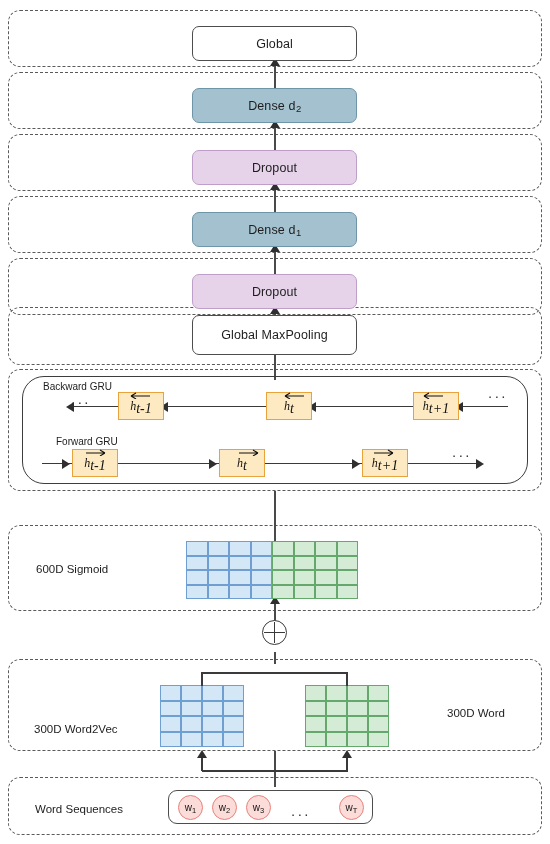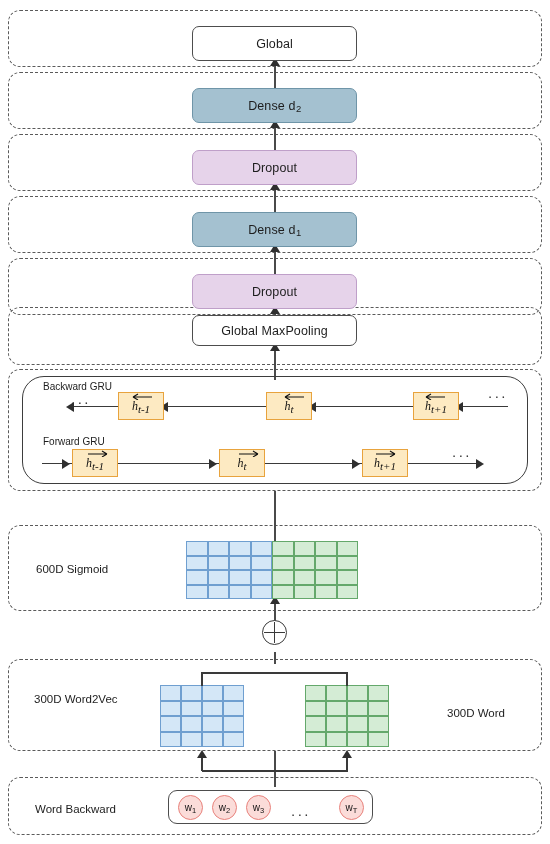--- a/index.html
+++ b/index.html
@@ -119,21 +119,21 @@
     position: absolute;
     left: 0;
     right: 2px;
     top: -7px;
     height: 7px;
     font-style: normal;
     font-size: 9px;
   }
   .cell .hvec .arr svg { display: block; }
   .cell .sub {
-    font-size: 11px;
+    font-size: 14px;
     position: relative;
     top: 3px;
     left: 0px;
   }
   .hline {
     position: absolute;
     height: 1.6px;
     background: #3a3a3a;
     z-index: 1;
   }
@@ -271,21 +271,21 @@
 
   <div class="layer-box box-dense" style="left:192px;top:212px;width:165px;height:35px;">
     <span>Dense d</span>
       <sub>1</sub>
   </div>
 
   <div class="layer-box box-dropout" style="left:192px;top:274px;width:165px;height:35px;">
     <span>Dropout</span>
   </div>
 
-  <div class="layer-box box-plain" style="left:192px;top:315px;width:165px;height:31px;">
+  <div class="layer-box box-plain" style="left:192px;top:315px;width:165px;height:40px;">
     <span>Global MaxPooling</span>
   </div>
 
   <div class="rnn-inner" style="left:22px;top:376px;width:506px;height:108px;"></div>
 
   <div class="gru-label" style="left:43px;top:381px;">Backward GRU</div>
 
   <div class="ellipsis" style="left:71px;top:391px;">...</div>
   <div class="ellipsis" style="left:488px;top:385px;">...</div>
 
@@ -317,21 +317,21 @@
   <div class="cell" style="left:413px;top:392px;width:46px;height:28px;">
     <span class="hvec">
       <span class="arr">
         <svg width="22" height="7" viewBox="0 0 22 7">
             <path d="M1 4 H20 M1 4 L6 1 M1 4 L6 7" stroke="#111" stroke-width="1.1" fill="none"></path>
           </svg>
       </span>h<span class="sub">t+1</span>
     </span>
   </div>
 
-  <div class="gru-label" style="left:43px;top:436px;">Forward GRU</div>
+  <div class="gru-label" style="left:56px;top:436px;">Forward GRU</div>
 
   <div class="ellipsis" style="left:452px;top:444px;">...</div>
 
   <div class="hline" style="left:42px;top:462.5px;width:440px;"></div>
   <div class="harrow-r" style="left:62px;top:458.5px;"></div>
   <div class="harrow-r" style="left:209px;top:458.5px;"></div>
   <div class="harrow-r" style="left:352px;top:458.5px;"></div>
   <div class="harrow-r" style="left:476px;top:458.5px;"></div>
 
   <div class="cell" style="left:72px;top:449px;width:46px;height:28px;">
@@ -394,21 +394,21 @@
       <div class="mcell m-blue"></div>
       <div class="mcell m-blue"></div>
       <div class="mcell m-green"></div>
       <div class="mcell m-green"></div>
       <div class="mcell m-green"></div>
       <div class="mcell m-green"></div>
     </div>
 
   <div class="concat" style="left:262px;top:620px;width:25px;height:25px;"></div>
 
-  <div class="caption" style="left:34px;top:693px;">300D Word2Vec</div>
+  <div class="caption" style="left:34px;top:723px;">300D Word2Vec</div>
   <div class="caption" style="left:447px;top:707px;">300D Word</div>
 
   <div class="matrix" id="word2vec-matrix" style="left:160px;top:685px;width:84px;height:62px;grid-template-columns:repeat(4,1fr);grid-template-rows:repeat(4,1fr);">
       <div class="mcell m-blue"></div>
       <div class="mcell m-blue"></div>
       <div class="mcell m-blue"></div>
       <div class="mcell m-blue"></div>
       <div class="mcell m-blue"></div>
       <div class="mcell m-blue"></div>
       <div class="mcell m-blue"></div>
@@ -444,21 +444,21 @@
   <div class="bus" style="left:202px;top:672px;width:146px;height:1.6px;"></div>
   <div class="bus" style="left:201.2px;top:672px;width:1.6px;height:14px;"></div>
   <div class="bus" style="left:346.4px;top:672px;width:1.6px;height:14px;"></div>
 
   <div class="bus" style="left:202px;top:770px;width:146px;height:1.6px;"></div>
   <div class="bus" style="left:201.2px;top:757px;width:1.6px;height:14px;"></div>
   <div class="bus" style="left:346.4px;top:757px;width:1.6px;height:14px;"></div>
   <div class="varrow" style="left:197px;top:750px;"></div>
   <div class="varrow" style="left:342.2px;top:750px;"></div>
 
-  <div class="caption" style="left:35px;top:803px;">Word Backward</div>
+  <div class="caption" style="left:35px;top:803px;">Word Sequences</div>
 
   <div class="wordseq-box" style="left:168px;top:790px;width:205px;height:34px;"></div>
 
   <div class="wcircle" style="left:178px;top:795px;width:25px;height:25px;">
     <span>w</span>
       <span class="sub">1</span>
   </div>
   <div class="wcircle" style="left:212px;top:795px;width:25px;height:25px;">
     <span>w</span>
       <span class="sub">2</span>

